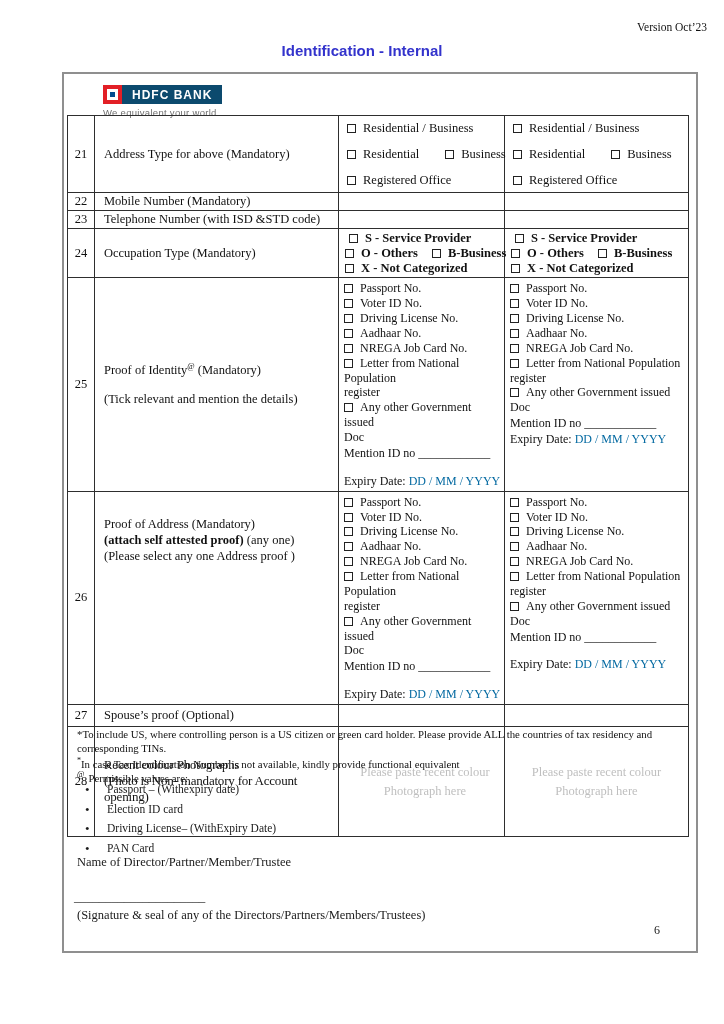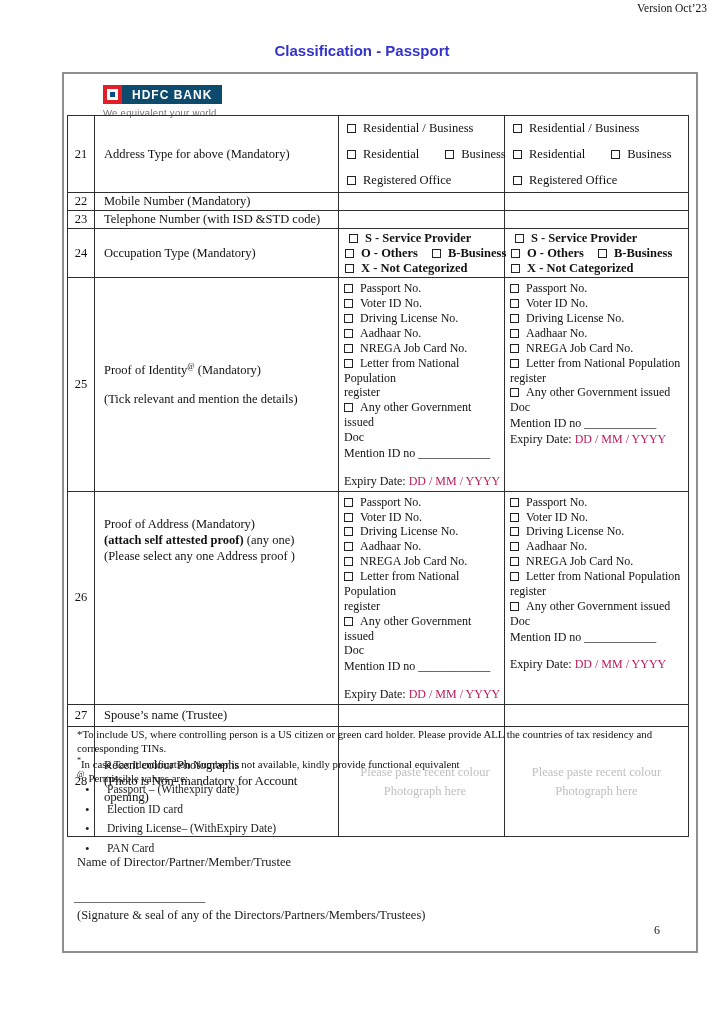--- a/index.html
+++ b/index.html
@@ -1,21 +1,21 @@
 <!DOCTYPE html>
 <html><head>
 <meta charset="utf-8">
 <style>
   * { margin:0; padding:0; box-sizing:border-box; }
   html,body { background:#ffffff; }
   .page {
     position:relative; width:724px; height:1024px; background:#ffffff;
     font-family:"Liberation Serif", serif; color:#1a1a1a; overflow:hidden;
   }
-  .version { position:absolute; top:2px; right:17px; font-size:11.5px; color:#111; }
+  .version { position:absolute; top:21px; right:17px; font-size:11.5px; color:#111; }
   .classification {
     position:absolute; top:42px; left:0; width:100%; text-align:center;
     font-family:"Liberation Sans", sans-serif; font-size:15px; font-weight:600; color:#3333cc;
   }
   .sheet { position:absolute; left:62px; top:72px; width:636px; height:881px; border:2px solid #8f8f8f; background:#fff; }
 
   
   .logo-block { position:absolute; left:39px; top:11px; }
   .logo-row { display:flex; align-items:stretch; }
   .logo-mark { width:19px; height:19px; background:#e21f26; display:flex; align-items:center; justify-content:center; }
@@ -40,21 +40,21 @@
   td.vcell { vertical-align:top; padding:3px 5px 2px 5px; font-size:12px; line-height:1.24; }
   .opt-label { white-space:pre-line; }
   .cb {
     display:inline-block; width:9px; height:9px; border:1px solid #222;
     margin-right:7px; background:#fff; vertical-align:-1px;
   }
   .mention { margin-top:1px; white-space:nowrap; }
   .blank { letter-spacing:0; }
   .expiry { margin-top:13px; white-space:nowrap; }
   .expiry.tight { margin-top:1px; }
-  .ph { color:#be185d; }
+  .ph { color:#0369a1; }
   .desc-25 .l1 { margin-bottom:14px; }
   td.desc-26 { vertical-align:top; padding-top:24px; line-height:1.3; }
   .photo-cell { text-align:center; color:#bfbfbf; }
   .photo-cell span { display:inline-block; width:160px; white-space:pre-line; line-height:1.5; }
   .r28 .l2 { font-size:13px; letter-spacing:-0.2px; }
 
   
   .footnotes { position:absolute; left:13px; top:653px; width:590px; font-size:10.8px; line-height:1.32; color:#111; }
   .footnotes sup { font-size:8px; }
   .fn3 sup { margin-right:4px; }
@@ -65,21 +65,21 @@
   .name-label { position:absolute; left:13px; top:781px; font-size:12.5px; }
   .sig-line { position:absolute; left:10px; top:816px; font-size:12.5px; letter-spacing:0; }
   .sig-caption { position:absolute; left:13px; top:834px; font-size:12.5px; }
   .pagenum { position:absolute; right:36px; top:849px; font-size:12px; }
 </style>
 </head>
 <body>
 
 <div class="page">
   <div class="version">Version Oct’23</div>
-  <div class="classification">Classification - Passport</div>
+  <div class="classification">Identification - Internal</div>
 
   <div class="sheet">
 
     <div class="logo-block">
       <div class="logo-row">
         <div class="logo-mark">
           <div class="logo-mark-inner">
               <div class="logo-mark-core"></div>
             </div>
         </div>
@@ -213,21 +213,21 @@
 register</span></div>
           <div><span class="cb"></span><span class="opt-label">Any other Government issued
 Doc</span></div>
           <div class="mention"><span>Mention ID no</span> <span class="blank">____________</span></div>
           <div class="expiry"><span>Expiry Date:</span> <span class="ph">DD / MM / YYYY</span></div>
         </td>
       </tr>
 
       <tr style="height:22px">
         <td class="num">27</td>
-        <td class="desc">Spouse’s name (Trustee)</td>
+        <td class="desc">Spouse’s proof (Optional)</td>
         <td></td>
         <td></td>
       </tr>
 
       <tr style="height:110px" class="r28">
         <td class="num">28</td>
         <td class="desc">
           <div>Recent colour Photographs</div>
           <div class="l2">(Photo is Non- mandatory for Account opening)</div>
         </td>

